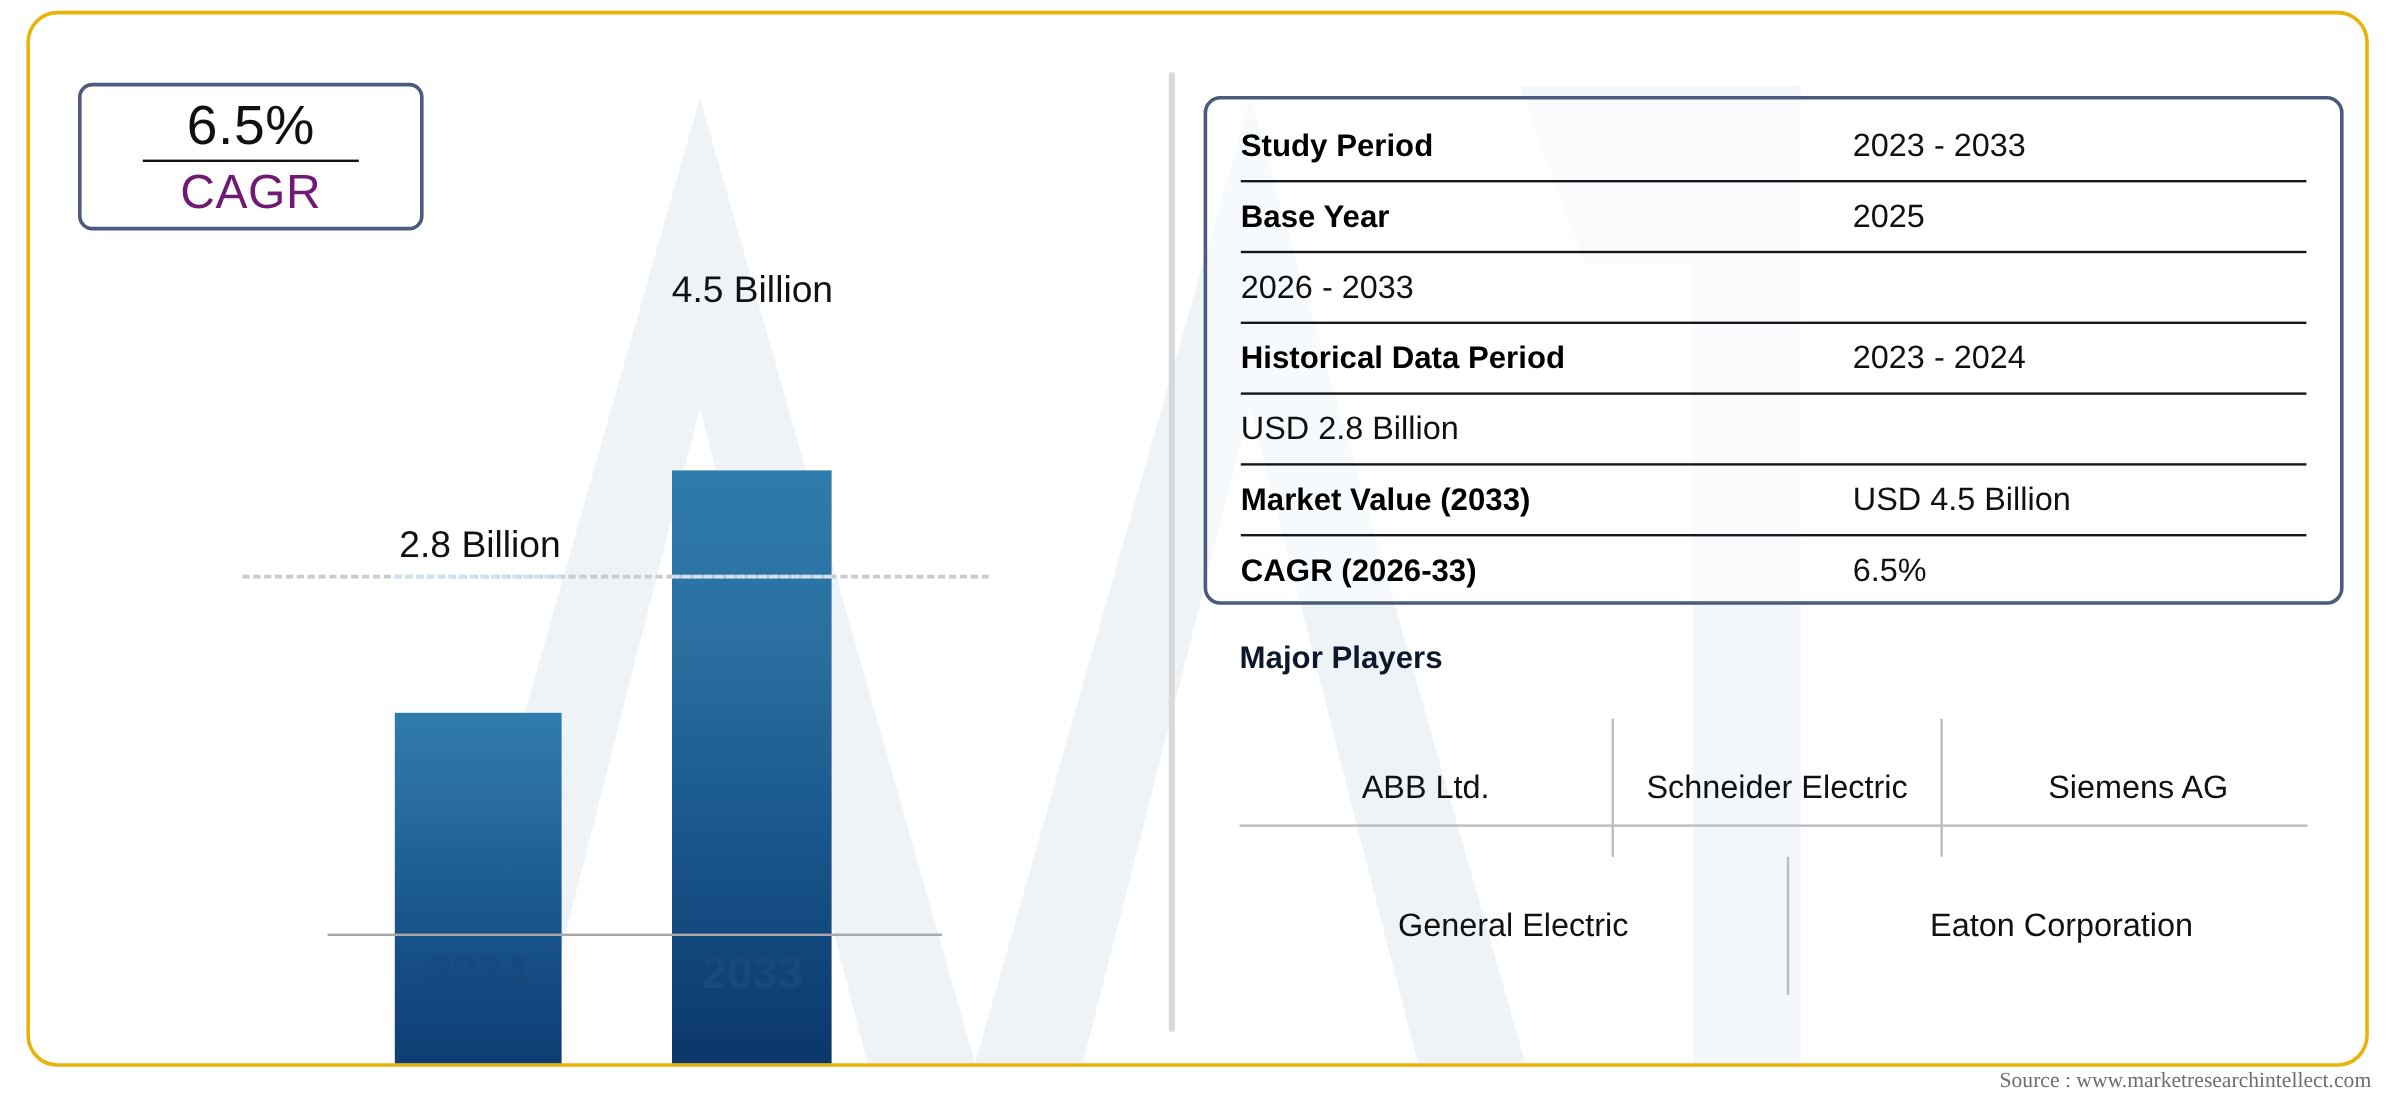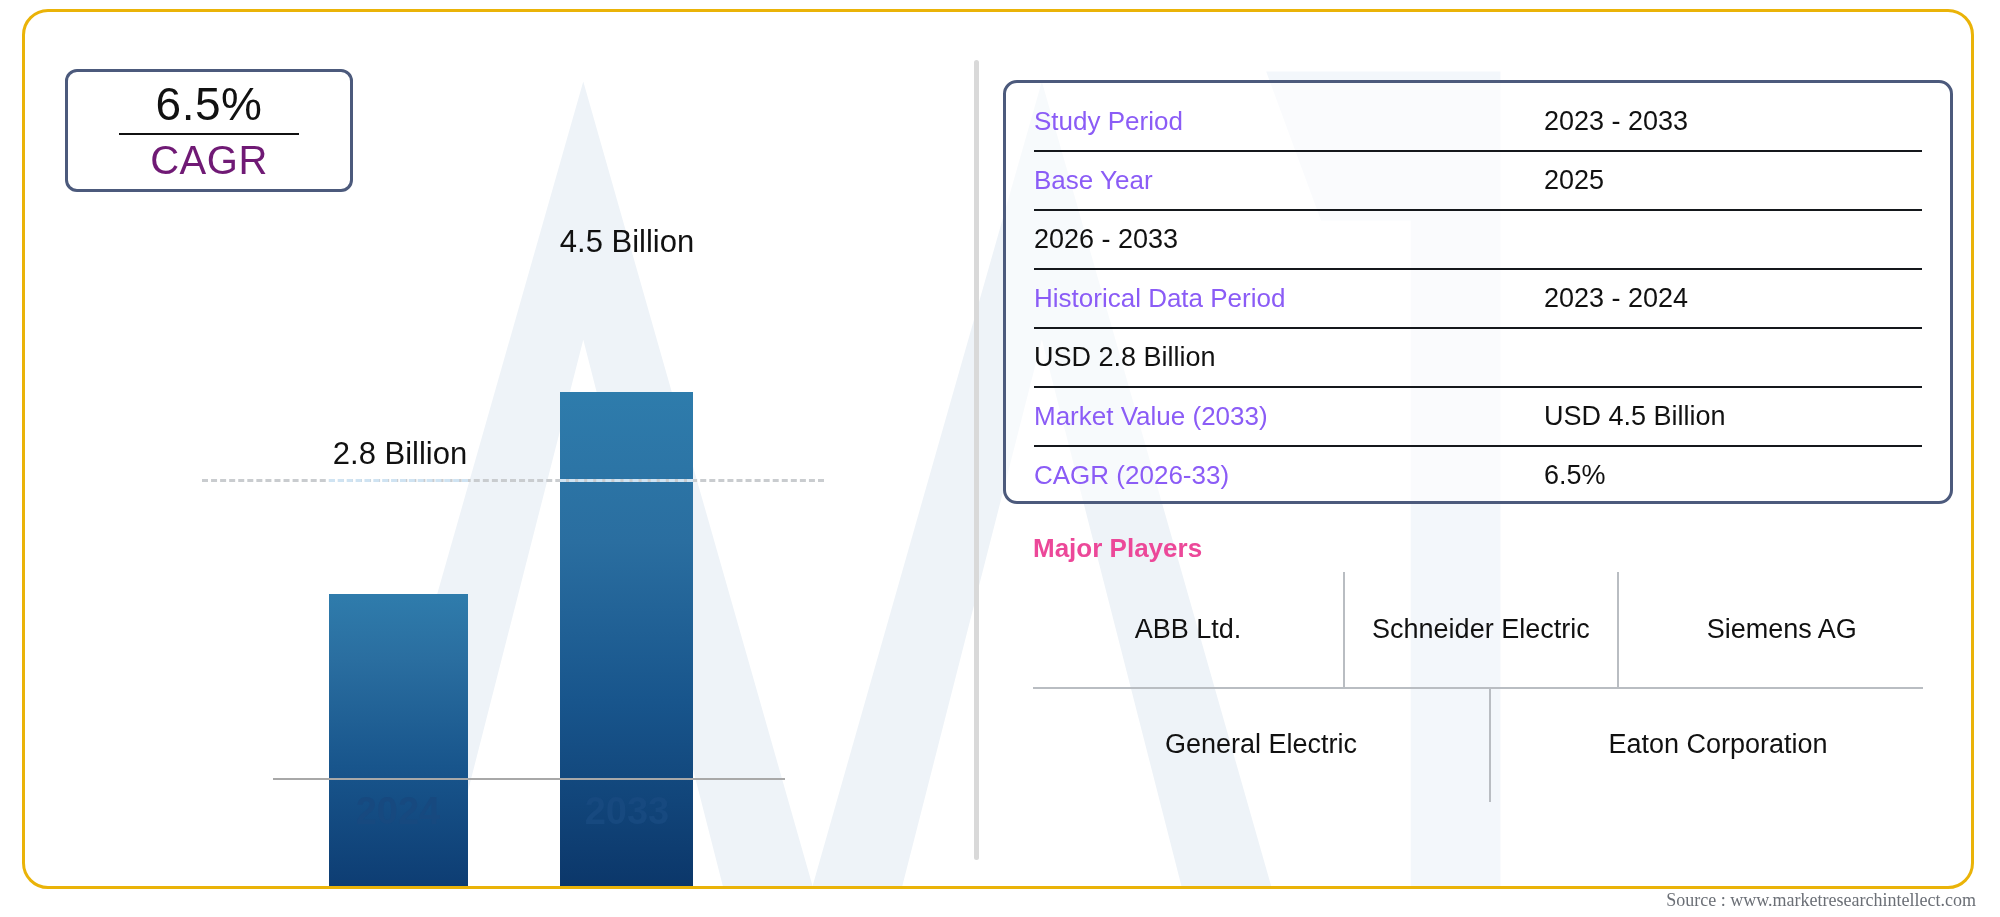--- a/index.html
+++ b/index.html
@@ -182,44 +182,44 @@
     height: 57px;
     display: flex;
     align-items: center;
     margin: 0 28px;
   }
   .spec-row + .spec-row { border-top: 2px solid #15181c; }
   .spec-row:last-child { border-bottom: none; }
   .spec-label {
     width: 510px;
     font-size: 26px;
-    font-weight: 400;
-    color: #8b5cf6;
+    font-weight: 700;
+    color: #000000;
     white-space: nowrap;
   }
   .spec-value {
     font-size: 27px;
     color: #111111;
     white-space: nowrap;
   }
 
   
   .players-title {
     position: absolute;
     left: 1008px;
     top: 521px;
     font-size: 26px;
     font-weight: 700;
-    color: #ec4899;
+    color: #0f172a;
     white-space: nowrap;
   }
   .players-grid {
     position: absolute;
     left: 1008px;
-    top: 560px;
+    top: 587px;
     width: 912px;
     height: 230px;
   }
   .players-row {
     display: flex;
     width: 100%;
   }
   .players-row-top { height: 115px; }
   .players-row-bottom { height: 115px; }
   .player-cell {

